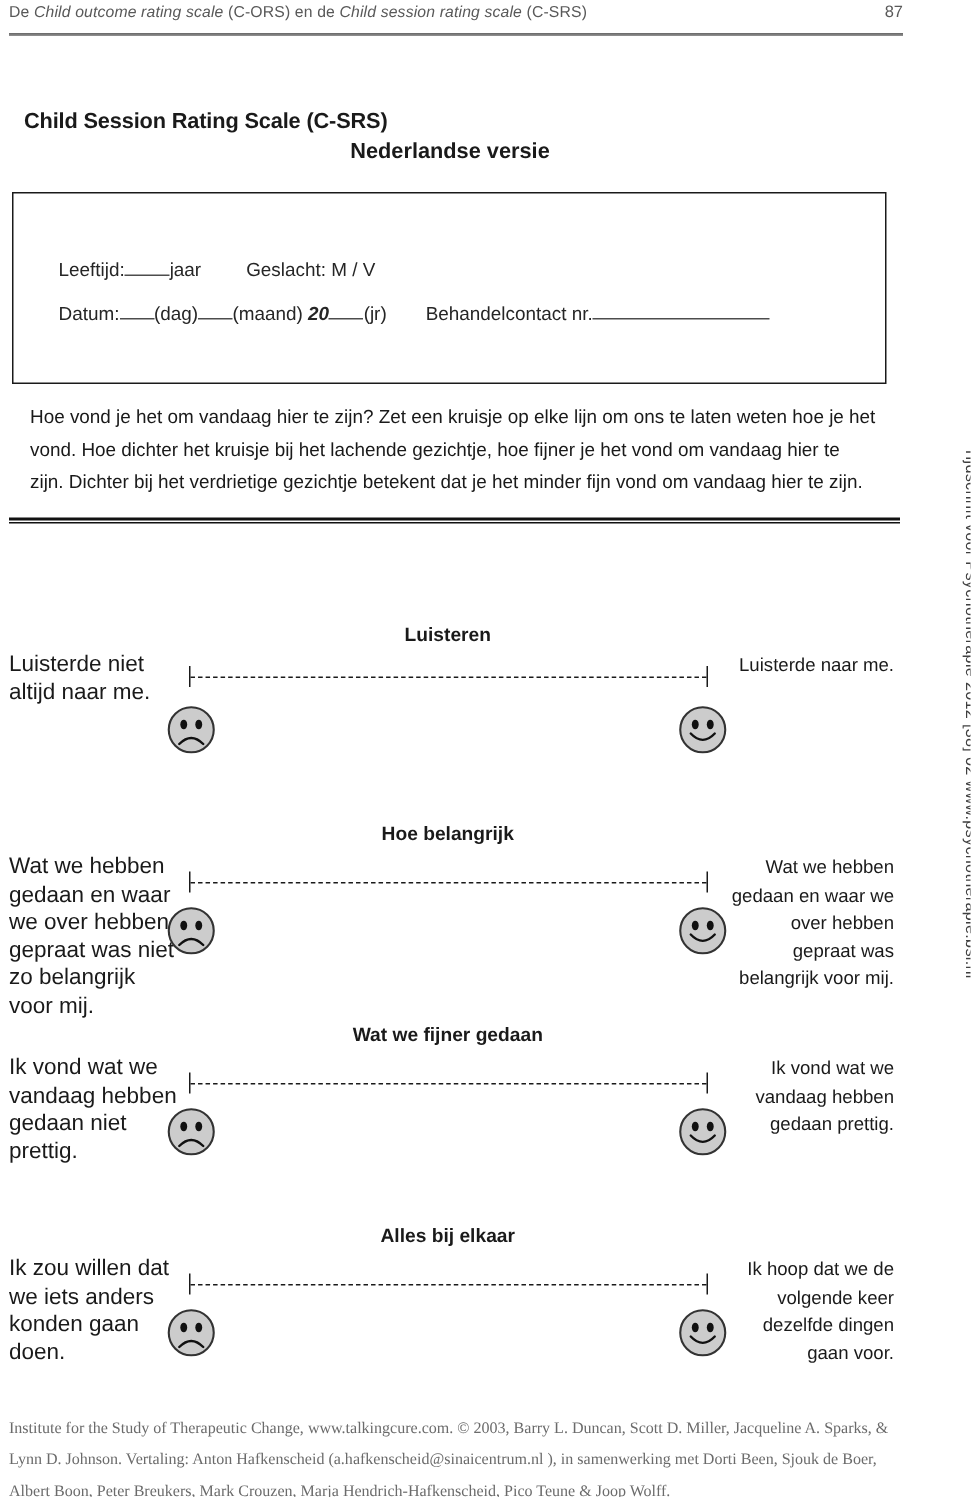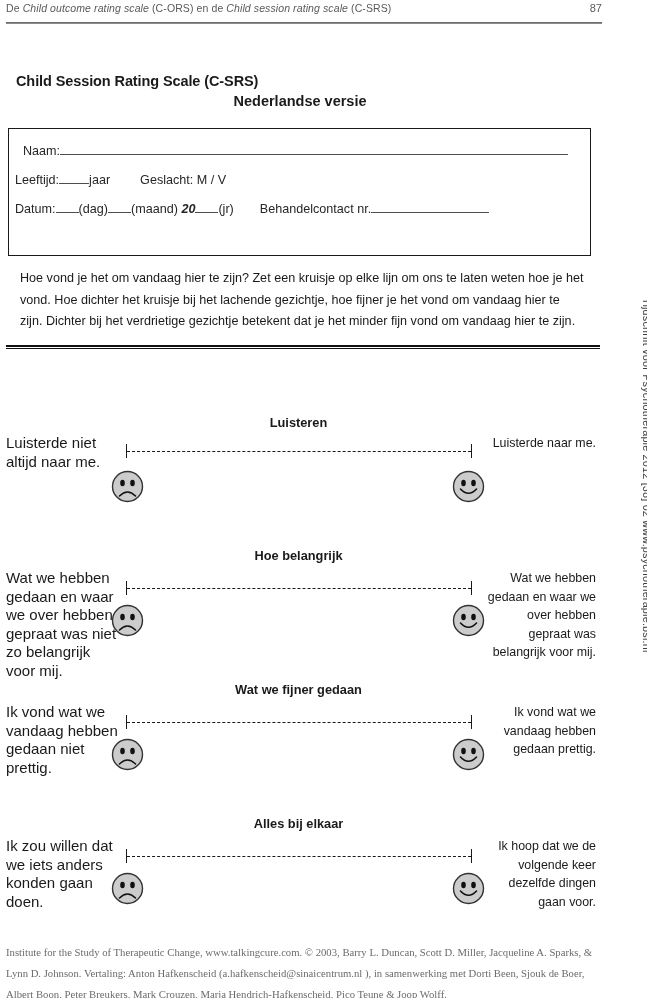--- a/index.html
+++ b/index.html
@@ -83,21 +83,21 @@
     left: 8px;
     top: 128px;
     width: 583px;
     height: 128px;
     border: 1.6px solid #1a1a1a;
     box-sizing: border-box;
     background: #fff;
   }
   .form-row {
     position: absolute;
-    left: 6px;
+    left: 30px;
     font-size: 12.6px;
     color: #262626;
     white-space: nowrap;
   }
   .form-row.r1 { top: 14px; left: 14px; right: 12px; }
   .form-row.r2 { top: 43px; }
   .form-row.r3 { top: 72px; }
   .ital { font-style: italic; font-weight: bold; }
   .blank-inline {
     display: inline-block;
@@ -242,23 +242,20 @@
     <span>De </span><i>Child outcome rating scale</i><span> (C-ORS) en de </span><i>Child session rating scale</i><span> (C-SRS)</span>
   </div>
   <div class="page-number">87</div>
 </div>
 <div class="header-rule"></div>
 
 <div class="doc-title">Child Session Rating Scale (C-SRS)</div>
 <div class="doc-subtitle">Nederlandse versie</div>
 
 <div class="form-box">
-  <div class="form-row r1">
-    <span>Naam:</span><span class="blank-inline bl-name"></span>
-  </div>
   <div class="form-row r2">
     <span>Leeftijd:</span><span class="blank-inline bl-age"></span><span>jaar</span><span class="gap-md"></span><span>Geslacht: M / V</span>
   </div>
   <div class="form-row r3">
     <span>Datum:</span><span class="blank-inline bl-day"></span><span>(dag)</span><span class="blank-inline bl-month"></span><span>(maand)</span>&nbsp;<span class="ital">20</span><span class="blank-inline bl-year"></span><span>(jr)</span><span class="gap-lg"></span><span>Behandelcontact nr.</span><span class="blank-inline bl-contact"></span>
   </div>
 </div>
 
 <div class="intro">Hoe vond je het om vandaag hier te zijn? Zet een kruisje op elke lijn om ons te laten weten hoe je het vond. Hoe dichter het kruisje bij het lachende gezichtje, hoe fijner je het vond om vandaag hier te zijn. Dichter bij het verdrietige gezichtje betekent dat je het minder fijn vond om vandaag hier te zijn.</div>
 <div class="thick-rule"></div>

